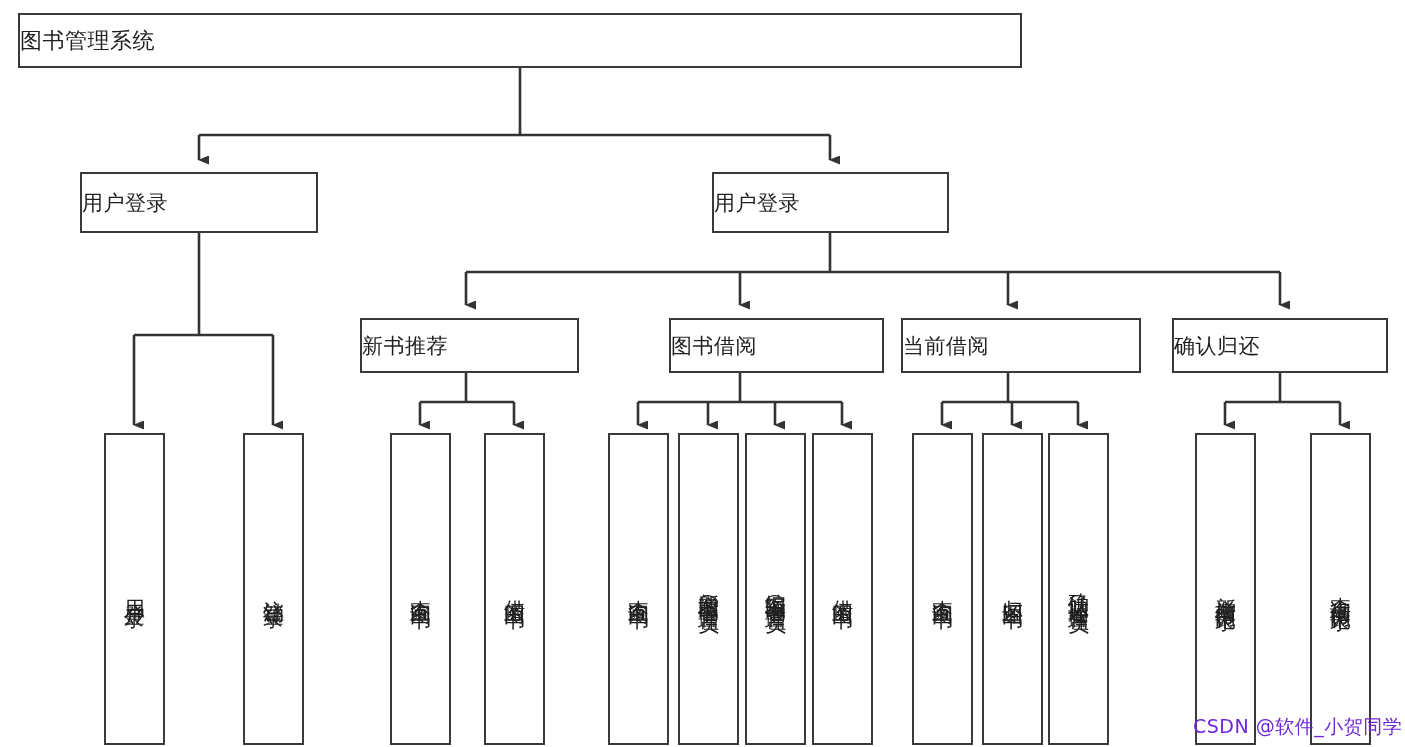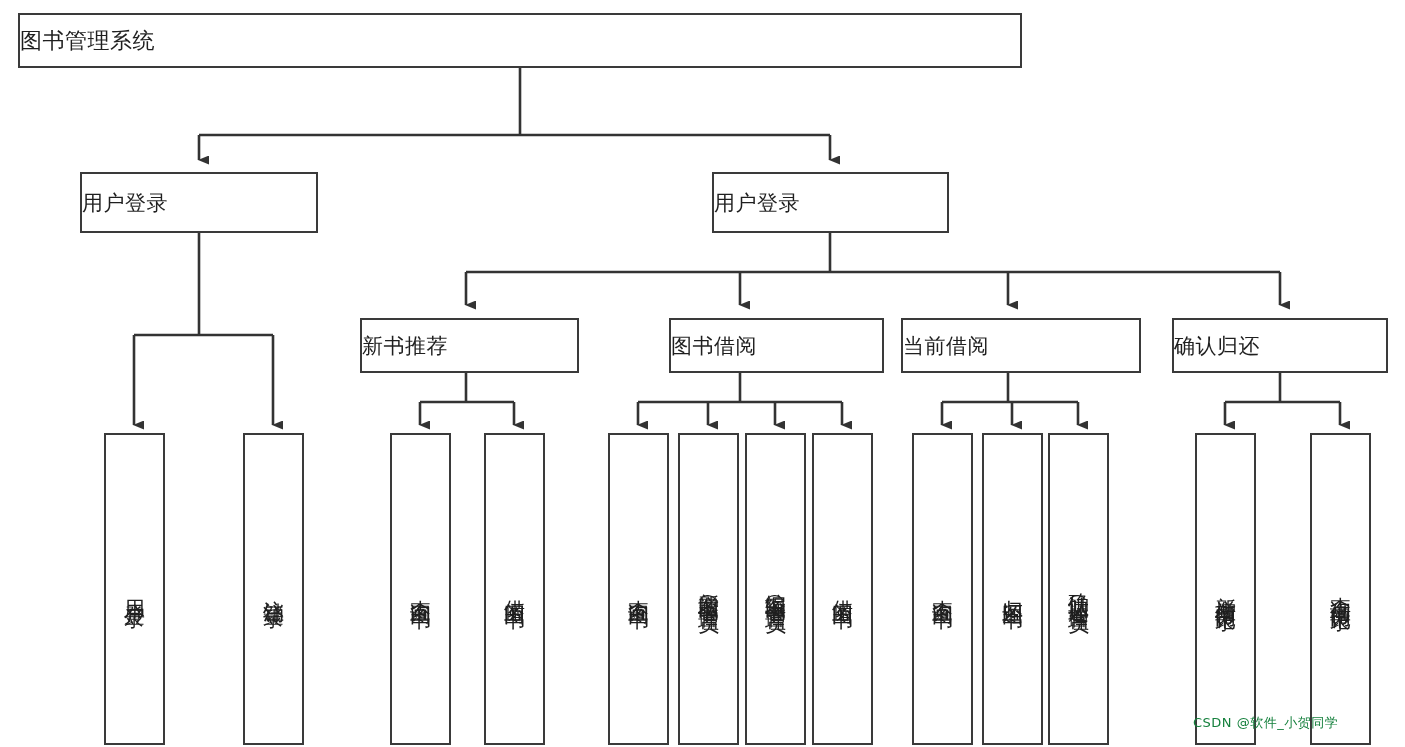--- a/index.html
+++ b/index.html
@@ -56,22 +56,22 @@
   .node-v .vtext {
     writing-mode: vertical-rl;
     text-orientation: upright;
     display: block;
   }
   .node-root {
     font-size: 22px;
   }
   .watermark {
     position: absolute;
-    color: #15803d;
-    font-size: 13px;
+    color: #6d28d9;
+    font-size: 19px;
     white-space: nowrap;
     letter-spacing: 0.5px;
   }
 </style>
 </head>
 <body>
 
 <div id="diagram-root">
 
   <svg id="diagram-svg" viewBox="0 0 1405 747" xmlns="http://www.w3.org/2000/svg">

